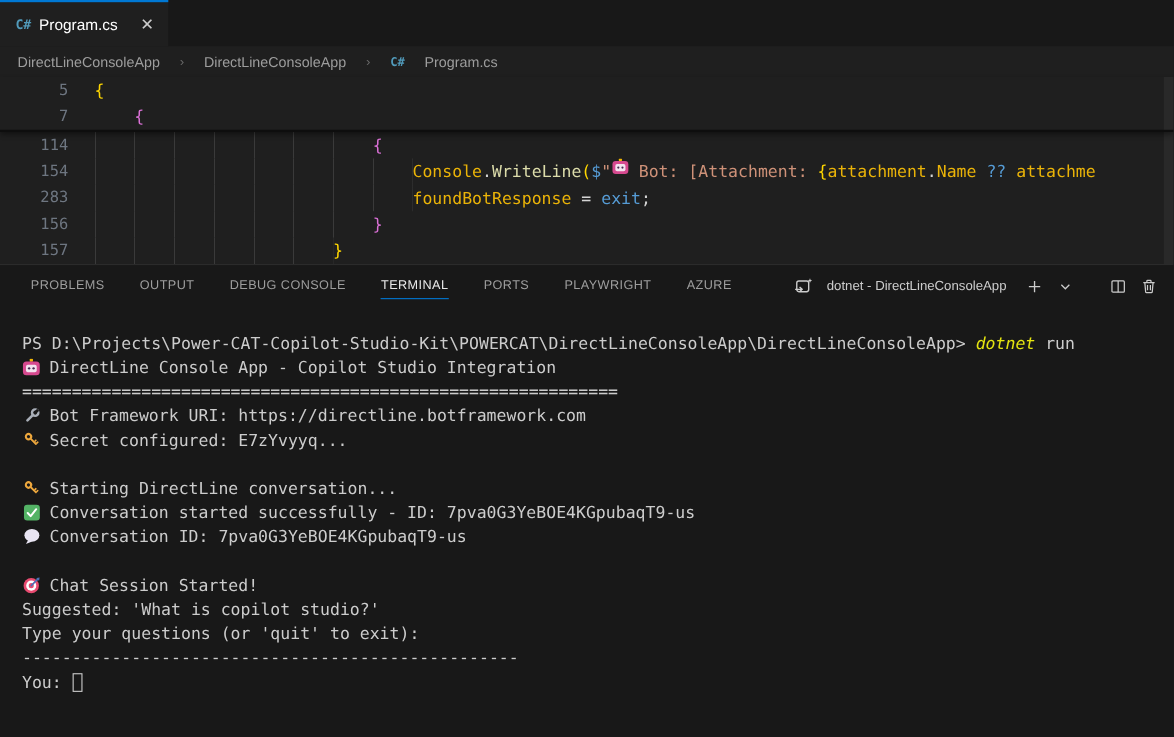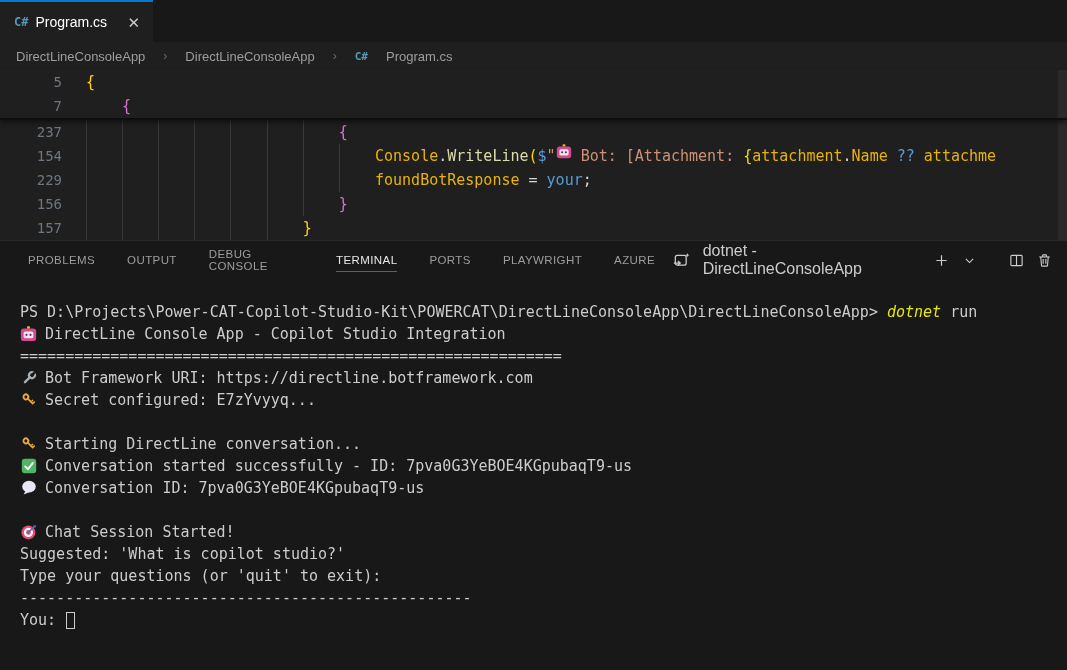--- a/index.html
+++ b/index.html
@@ -38,21 +38,21 @@
   
   .panel { height:430px; background:#181818; border-top:1px solid #2b2b2b; }
   .panel-header { height:38px; display:flex; align-items:center; padding:0 12px; }
   .ptabs { display:flex; height:100%; }
   .ptab { display:flex; align-items:center; padding:0 16px; font-size:11.5px; letter-spacing:.4px;
     color:#9d9d9d; cursor:pointer; position:relative; }
   .ptab.active { color:#e7e7e7;text-align:right; }
   .ptab.active::after { content:""; position:absolute; left:16px; right:16px; bottom:7px;
     height:1px; background:#0078d4; }
   .panel-right { margin-left:auto; display:flex; align-items:center; gap:6px; color:#cccccc; }
-  .session-label { font-size:16px; color:#cccccc; margin:0 8px 0 4px; }
+  .session-label { font-size:12px; color:#cccccc; margin:0 8px 0 4px; }
   .icon-btn { width:22px; height:22px; display:flex; align-items:center; justify-content:center;
     border-radius:4px; cursor:pointer; }
   .icon-btn svg { display:block; }
 
   
   .term { padding:22px 0 0 20px; font-family:"DejaVu Sans Mono","Liberation Mono",monospace;
     font-size:15px; color:#cccccc; }
   .t-line { height:22px; line-height:22px; white-space:pre; display:flex; align-items:center; }
   .t-line > span { white-space:pre; }
   .t-yellow { color:#e5e510;font-style:italic; }
@@ -86,38 +86,38 @@
       <span class="gutter">5</span>
       <span class="code"><span class="tk-gold">{</span></span>
     </div>
     <div class="ed-row">
       <span class="gutter">7</span>
       <span class="code"><span class="pad w4"></span><span class="tk-pink">{</span></span>
     </div>
   </div>
 
   <div class="ed-row">
-    <span class="gutter">237</span>
+    <span class="gutter">114</span>
     <span class="code"><span class="pad w28"></span><span class="tk-pink">{</span></span>
   </div>
 
   <div class="ed-row">
     <span class="gutter">154</span>
     <span class="code"><span class="pad w32"></span><span class="tk-lb">Console</span><span class="tk-fg">.</span><span class="tk-y">WriteLine</span><span class="tk-gold">(</span><span class="tk-b">$</span><span class="tk-o">"</span><svg width="16" height="15" viewBox="0 0 16 15">
           <rect x="6.6" y="0.2" width="2.8" height="2.4" rx="0.6" fill="#f2b705"></rect>
           <rect x="0.8" y="2.4" width="14.4" height="11.8" rx="3" fill="#d6498f"></rect>
           <rect x="3.4" y="5.2" width="9.2" height="6.4" rx="1.6" fill="#f3e3ef"></rect>
           <circle cx="6.1" cy="8.3" r="1" fill="#442c52"></circle>
           <circle cx="9.9" cy="8.3" r="1" fill="#442c52"></circle>
         </svg><span class="tk-o"> Bot: [Attachment: </span><span class="tk-gold">{</span><span class="tk-lb">attachment</span><span class="tk-fg">.</span><span class="tk-lb">Name</span><span class="tk-b"> ?? </span><span class="tk-lb">attachme</span></span>
   </div>
 
   <div class="ed-row">
-    <span class="gutter">229</span>
-    <span class="code"><span class="pad w32"></span><span class="tk-lb">foundBotResponse</span><span class="tk-fg"> = </span><span class="tk-b">your</span><span class="tk-fg">;</span></span>
+    <span class="gutter">283</span>
+    <span class="code"><span class="pad w32"></span><span class="tk-lb">foundBotResponse</span><span class="tk-fg"> = </span><span class="tk-b">exit</span><span class="tk-fg">;</span></span>
   </div>
 
   <div class="ed-row">
     <span class="gutter">156</span>
     <span class="code"><span class="pad w28"></span><span class="tk-pink">}</span></span>
   </div>
 
   <div class="ed-row">
     <span class="gutter">157</span>
     <span class="code"><span class="pad w24"></span><span class="tk-gold">}</span></span>

